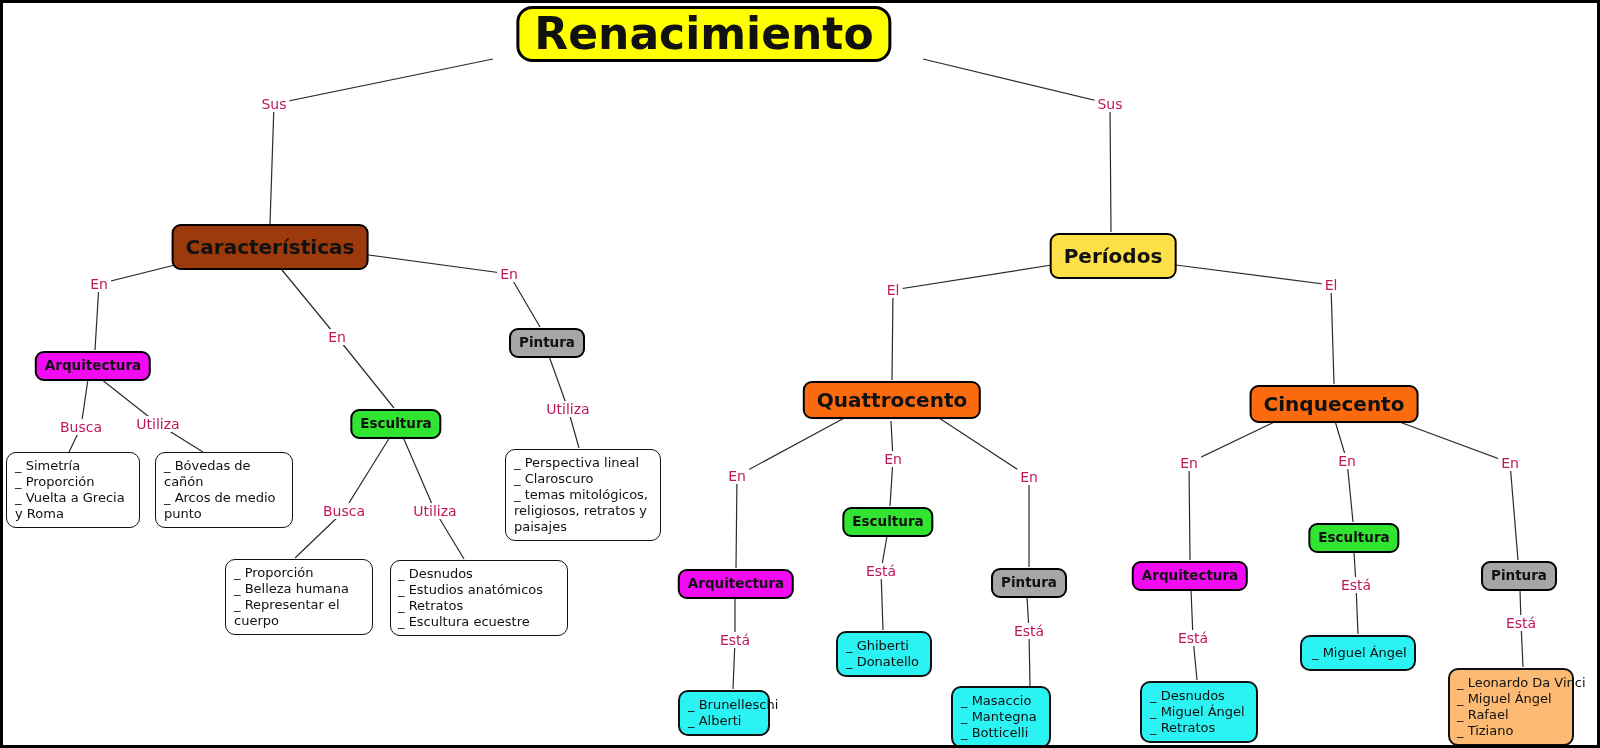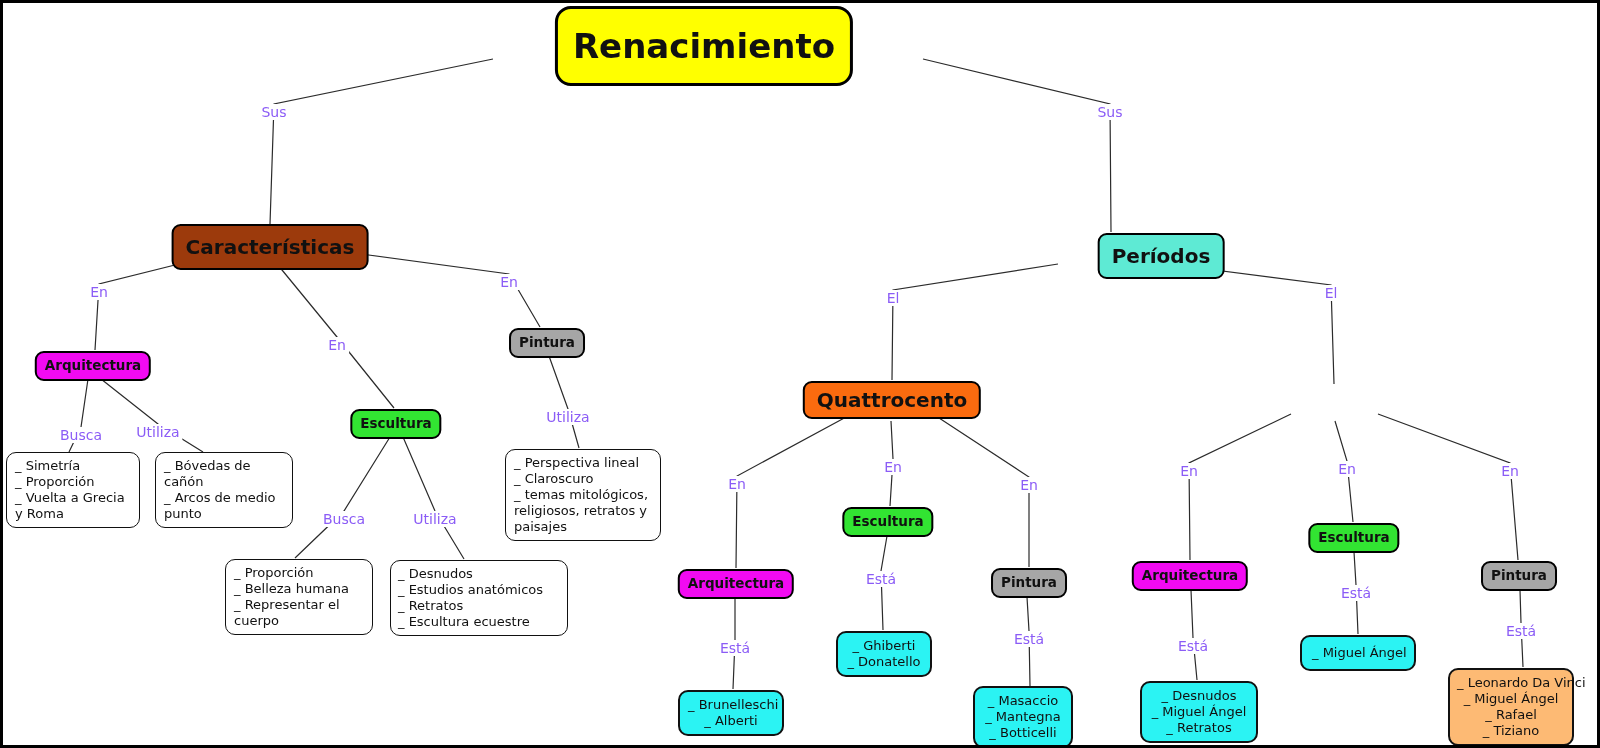--- a/index.html
+++ b/index.html
@@ -11,38 +11,38 @@
   svg.wires{position:absolute; left:0; top:0; width:100%; height:100%; z-index:1;}
   svg.wires polyline{fill:none; stroke-width:1.2;}
 
   .node{
     position:absolute; z-index:3; transform:translateX(-50%);
     border:2px solid #000; border-radius:9px;
     font-weight:bold; white-space:nowrap; text-align:center;
     font-size:13.5px; padding:4px 8px; line-height:1.3;
   }
   .node-title{
-    font-size:34px; line-height:50px; padding:12px 15px;
+    font-size:44px; line-height:50px; padding:0 15px;
     border-width:3px; border-radius:16px; z-index:3;
   }
   .node-branch{ font-size:20px; padding:8px 12px; border-radius:9px; }
   .node-period{ font-size:20px; padding:4px 12px; border-radius:9px; }
 
   .listbox{
     position:absolute; z-index:3; box-sizing:border-box;
     background:#fff; border:1.5px solid #111; border-radius:10px;
     padding:5px 8px; font-size:13px; line-height:16px;
   }
-  .listbox.cyanbox{ border-width:2px;text-align:center; }
+  .listbox.cyanbox{ border-width:2px; }
   .listbox.cyanbox .li{ white-space:nowrap; }
   .li{ margin:0; }
 
   .llabel{
     position:absolute; z-index:2; transform:translate(-50%,-50%);
-    background:#fff; padding:0 3px; font-size:14px; color:#8b5cf6; white-space:nowrap;margin-top:8px;
+    background:#fff; padding:0 3px; font-size:14px; color:#be185d; white-space:nowrap;
   }
 </style>
 </head>
 <body>
 
 <div class="canvas">
 
   <svg class="wires">
     <g id="wire-group" stroke="#2B2B2B">
       <polyline points="490,56 271,101 267,221"></polyline>
@@ -94,30 +94,31 @@
   <span class="llabel" style="left:1344px; top:458px">En</span>
   <span class="llabel" style="left:1507px; top:460px">En</span>
   <span class="llabel" style="left:1190px; top:635px">Está</span>
   <span class="llabel" style="left:1353px; top:582px">Está</span>
   <span class="llabel" style="left:1518px; top:620px">Está</span>
 
   <div class="node node-title" style="left: 701px; top: 3px; background-color: rgb(255, 255, 0);">Renacimiento</div>
 
   <div class="node node-branch" style="left: 267px; top: 221px; background-color: rgb(156, 58, 12);">Características</div>
 
-  <div class="node node-branch" style="left: 1110px; top: 230px; background-color: #5eead4; margin-left: 48px;">Períodos</div>
+  <div class="node node-branch" style="left: 1110px; top: 230px; background-color: #fde047;">Períodos</div>
 
   <div class="node" style="left: 90px; top: 348px; background-color: rgb(242, 10, 242);">Arquitectura</div>
 
   <div class="node" style="left: 393px; top: 406px; background-color: rgb(50, 228, 50);">Escultura</div>
 
   <div class="node" style="left: 544px; top: 325px; background-color: rgb(166, 166, 166);">Pintura</div>
 
   <div class="node node-period" style="left: 889px; top: 378px; background-color: rgb(250, 107, 15);">Quattrocento</div>
 
+  <div class="node node-period" style="left: 1331px; top: 382px; background-color: rgb(250, 107, 15);">Cinquecento</div>
 
   <div class="node" style="left: 733px; top: 566px; background-color: rgb(242, 10, 242);">Arquitectura</div>
 
   <div class="node" style="left: 885px; top: 504px; background-color: rgb(50, 228, 50);">Escultura</div>
 
   <div class="node" style="left: 1026px; top: 565px; background-color: rgb(166, 166, 166);">Pintura</div>
 
   <div class="node" style="left: 1187px; top: 558px; background-color: rgb(242, 10, 242);">Arquitectura</div>
 
   <div class="node" style="left: 1351px; top: 520px; background-color: rgb(50, 228, 50);">Escultura</div>
@@ -147,31 +148,31 @@
     <div class="li">_ Retratos</div>
     <div class="li">_ Escultura ecuestre</div>
   </div>
 
   <div class="listbox" style="left:502px; top:446px; width:156px">
     <div class="li">_ Perspectiva lineal</div>
     <div class="li">_ Claroscuro</div>
     <div class="li">_ temas mitológicos, religiosos, retratos y paisajes</div>
   </div>
 
-  <div class="listbox cyanbox" style="left: 675px; top: 687px; width: 106px; background-color: rgb(43, 243, 243);">
+  <div class="listbox cyanbox" style="left: 675px; top: 687px; width: 92px; background-color: rgb(43, 243, 243);">
     <div class="li">_ Brunelleschi</div>
     <div class="li">_ Alberti</div>
   </div>
 
   <div class="listbox cyanbox" style="left: 833px; top: 628px; width: 96px; background-color: rgb(43, 243, 243);">
     <div class="li">_ Ghiberti</div>
     <div class="li">_ Donatello</div>
   </div>
 
-  <div class="listbox cyanbox" style="left: 970px; top: 683px; width: 100px; background-color: rgb(43, 243, 243);">
+  <div class="listbox cyanbox" style="left: 948px; top: 683px; width: 100px; background-color: rgb(43, 243, 243);">
     <div class="li">_ Masaccio</div>
     <div class="li">_ Mantegna</div>
     <div class="li">_ Botticelli</div>
   </div>
 
   <div class="listbox cyanbox" style="left: 1137px; top: 678px; width: 118px; background-color: rgb(43, 243, 243);">
     <div class="li">_ Desnudos</div>
     <div class="li">_ Miguel Ángel</div>
     <div class="li">_ Retratos</div>
   </div>

